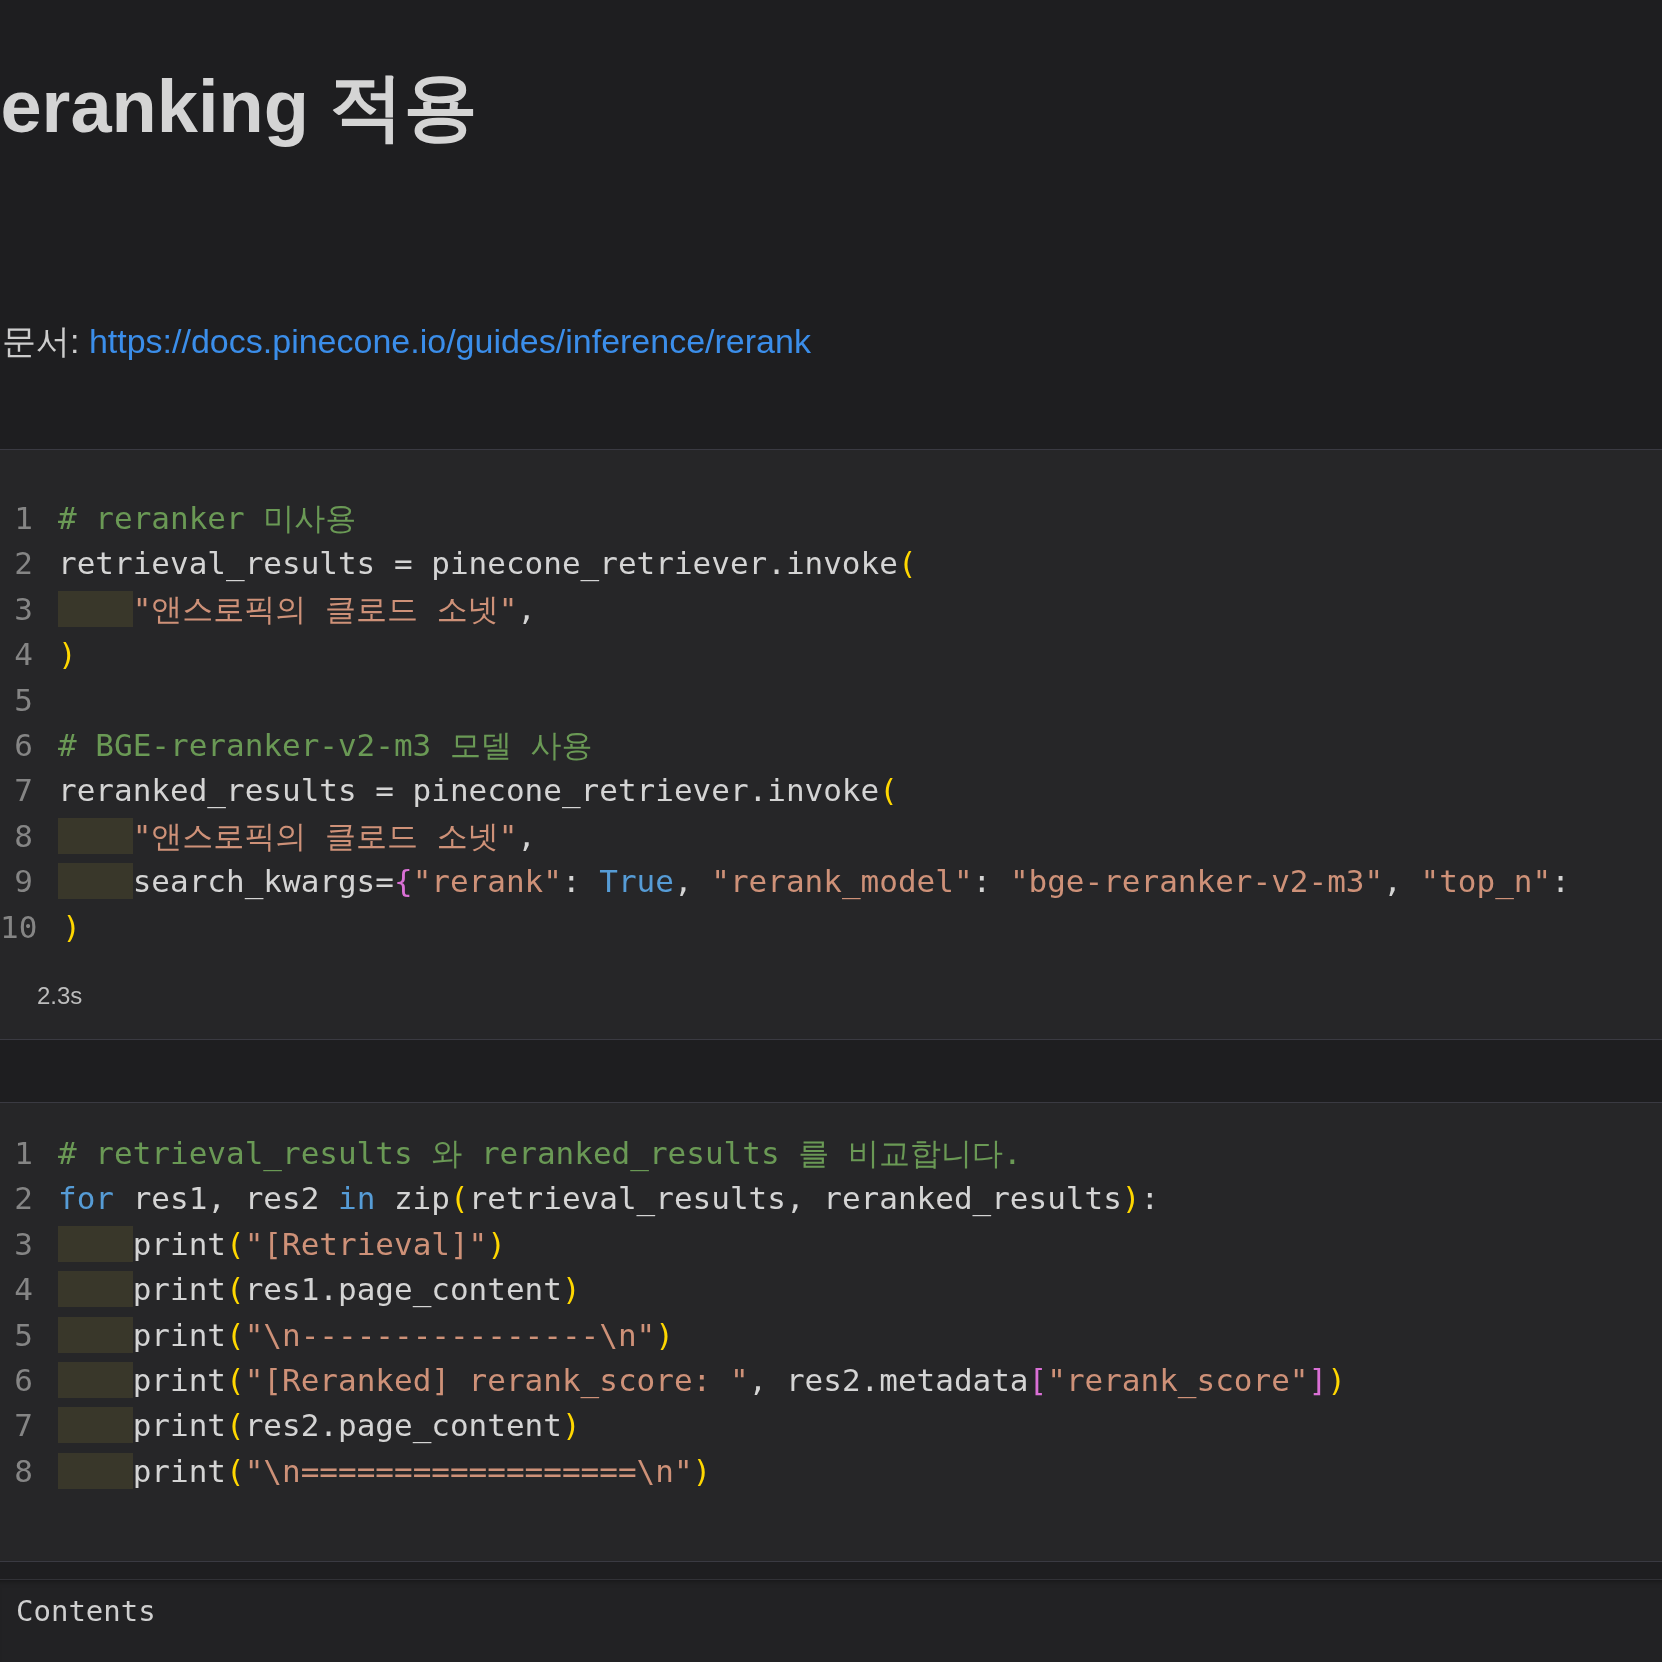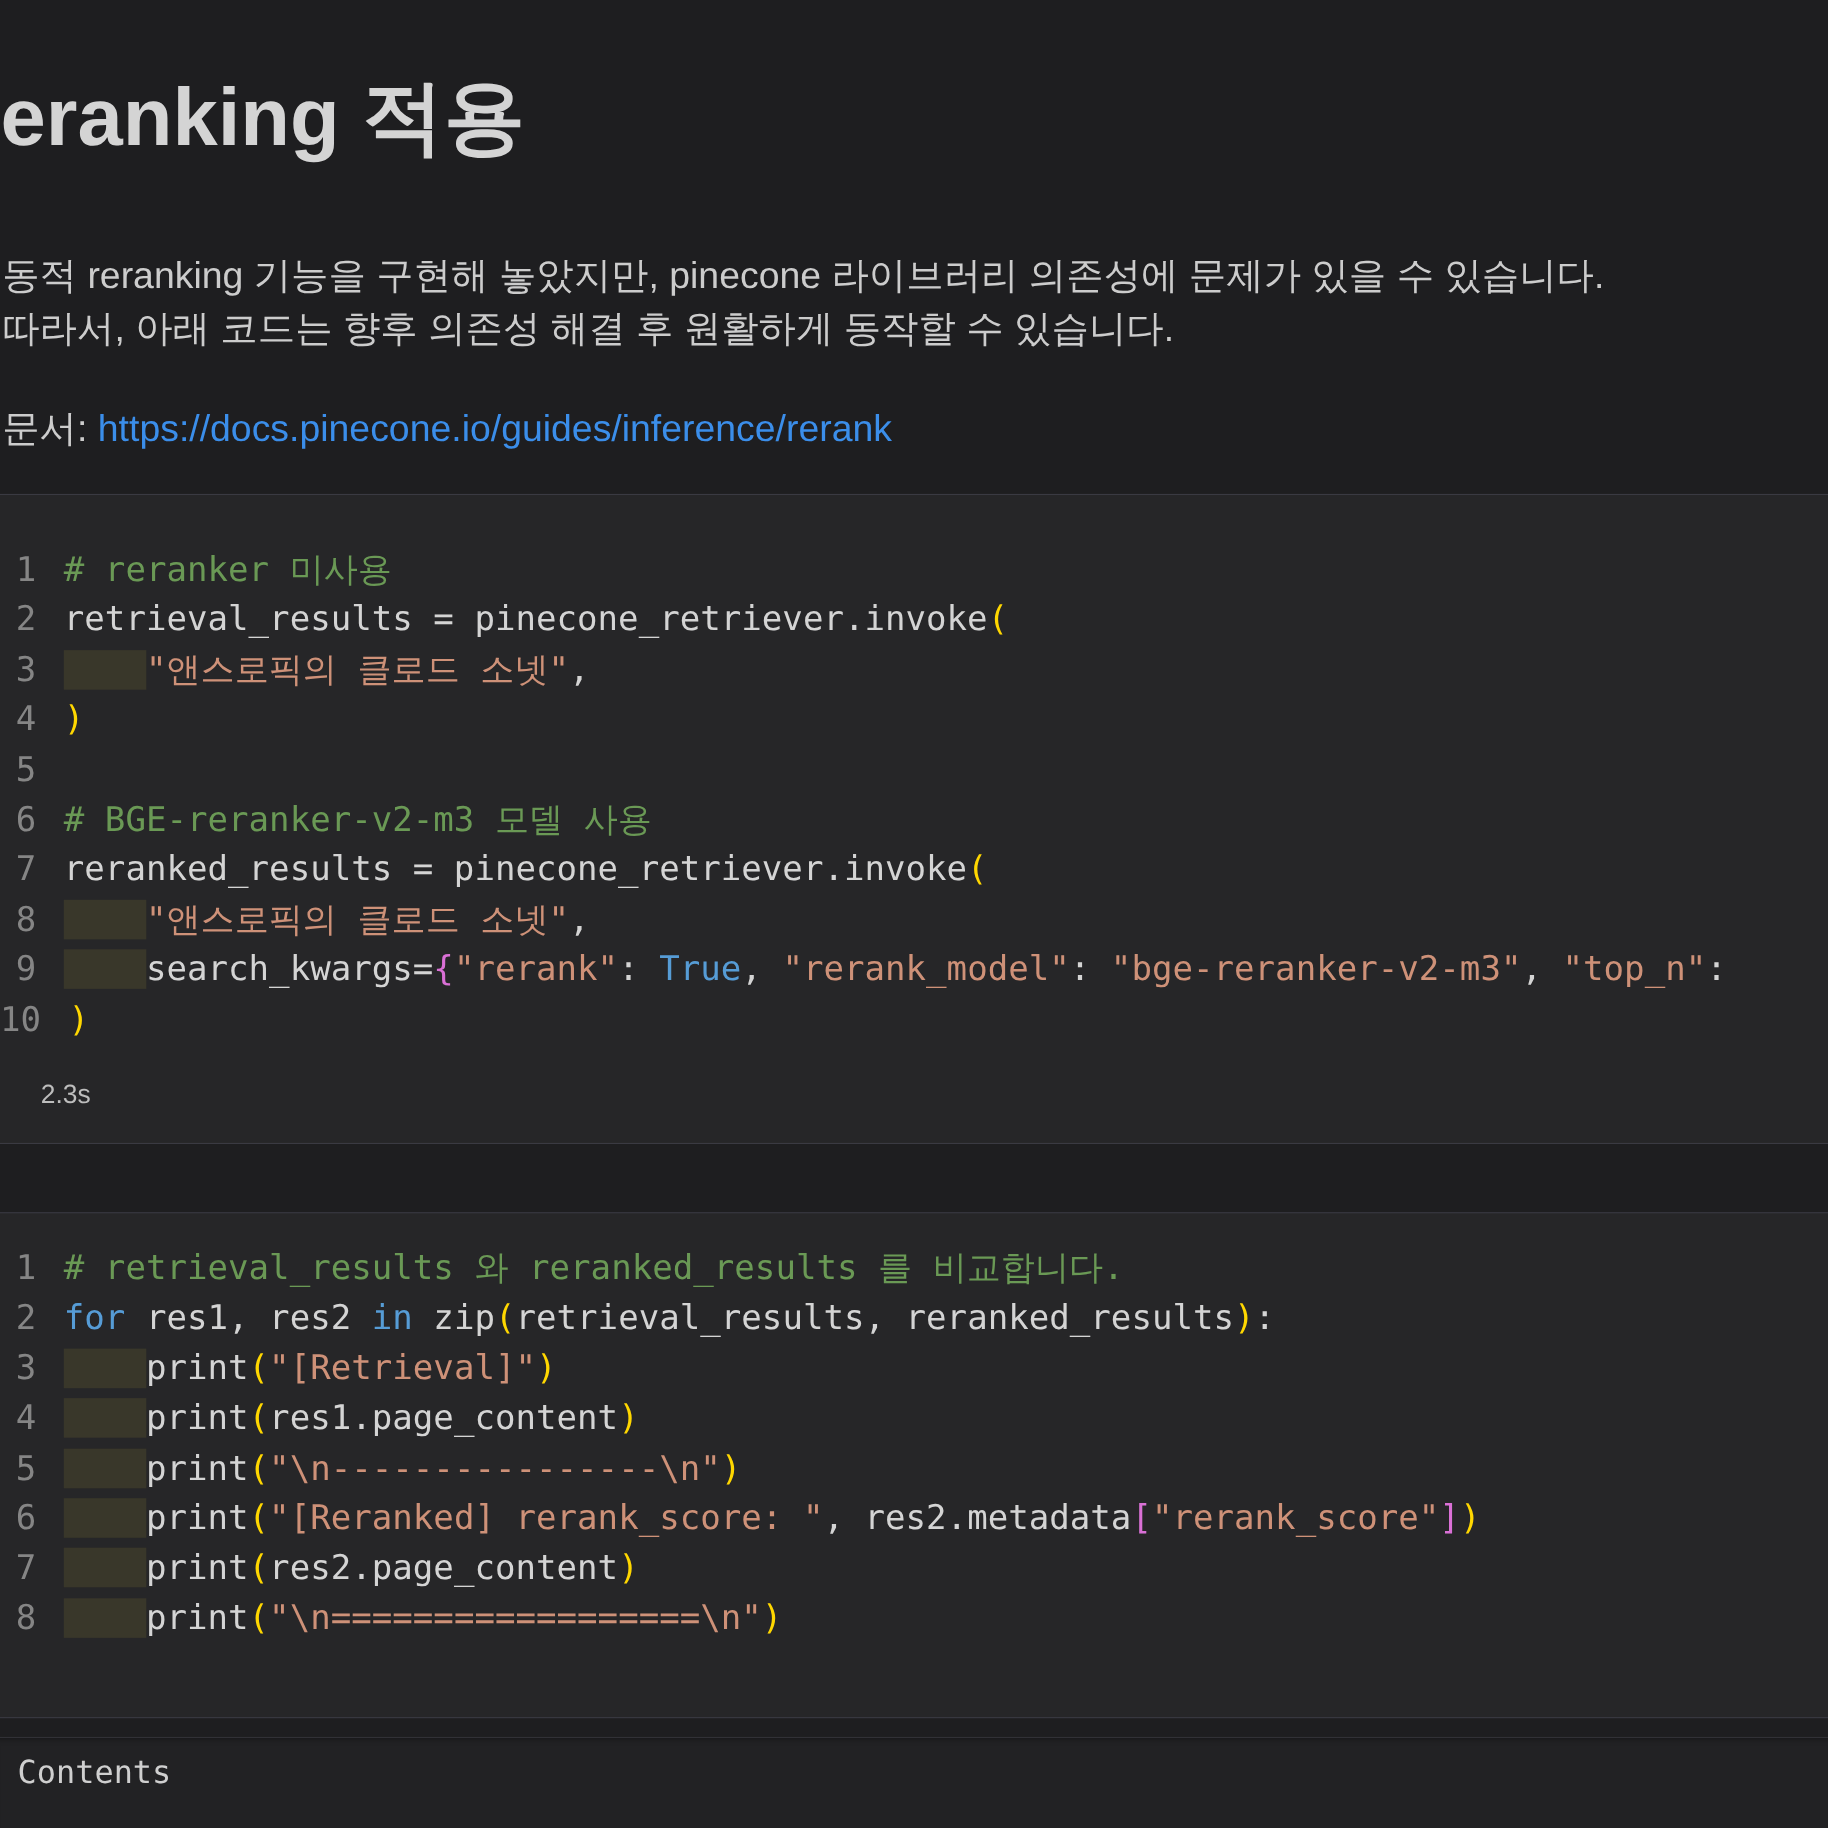--- a/index.html
+++ b/index.html
@@ -67,21 +67,21 @@
     font-size:29px;color:var(--footer-text);
   }
 </style>
 </head>
 <body>
 
 <div class="page">
 
   <section class="md">
     <h1>Reranking 적용</h1>
-    <p class="para"><span>동적 reranking 기능을 구현해 놓았지만, pinecone 라이브러리 의존성에 문제가 있을 수 있습니다.</span><br><span>따라서, 아래 코드는 향후 의존성 해결 후 원활하게 동작할 수 있습니다.</span></p>
+    <p class="para"><br></p>
     <p class="doc"><span>문서: </span><a href="#">https://docs.pinecone.io/guides/inference/rerank</a></p>
   </section>
 
   <section class="cell cell-1">
     <div class="code-lines"><div class="line"><span class="ln">1</span><span class="src"><span class="tk-com"># reranker 미사용</span></span></div><div class="line"><span class="ln">2</span><span class="src"><span class="tk-txt">retrieval_results = pinecone_retriever.invoke</span><span class="tk-p1">(</span></span></div><div class="line"><span class="ln">3</span><span class="src"><span class="tk-ind">    </span><span class="tk-str">"앤스로픽의 클로드 소넷"</span><span class="tk-txt">,</span></span></div><div class="line"><span class="ln">4</span><span class="src"><span class="tk-p1">)</span></span></div><div class="line"><span class="ln">5</span><span class="src"></span></div><div class="line"><span class="ln">6</span><span class="src"><span class="tk-com"># BGE-reranker-v2-m3 모델 사용</span></span></div><div class="line"><span class="ln">7</span><span class="src"><span class="tk-txt">reranked_results = pinecone_retriever.invoke</span><span class="tk-p1">(</span></span></div><div class="line"><span class="ln">8</span><span class="src"><span class="tk-ind">    </span><span class="tk-str">"앤스로픽의 클로드 소넷"</span><span class="tk-txt">,</span></span></div><div class="line"><span class="ln">9</span><span class="src"><span class="tk-ind">    </span><span class="tk-txt">search_kwargs=</span><span class="tk-p2">{</span><span class="tk-str">"rerank"</span><span class="tk-txt">: </span><span class="tk-kw">True</span><span class="tk-txt">, </span><span class="tk-str">"rerank_model"</span><span class="tk-txt">: </span><span class="tk-str">"bge-reranker-v2-m3"</span><span class="tk-txt">, </span><span class="tk-str">"top_n"</span><span class="tk-txt">:</span></span></div><div class="line"><span class="ln">10</span><span class="src"><span class="tk-p1">)</span></span></div></div>
     <div class="exec">2.3s</div>
   </section>
 
   <div class="gap1"></div>
 

